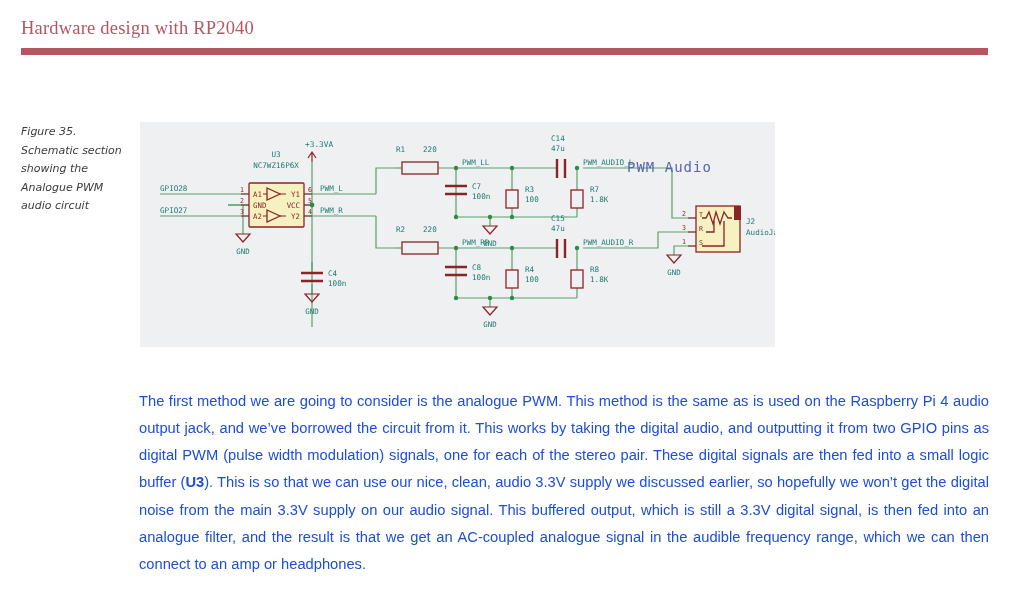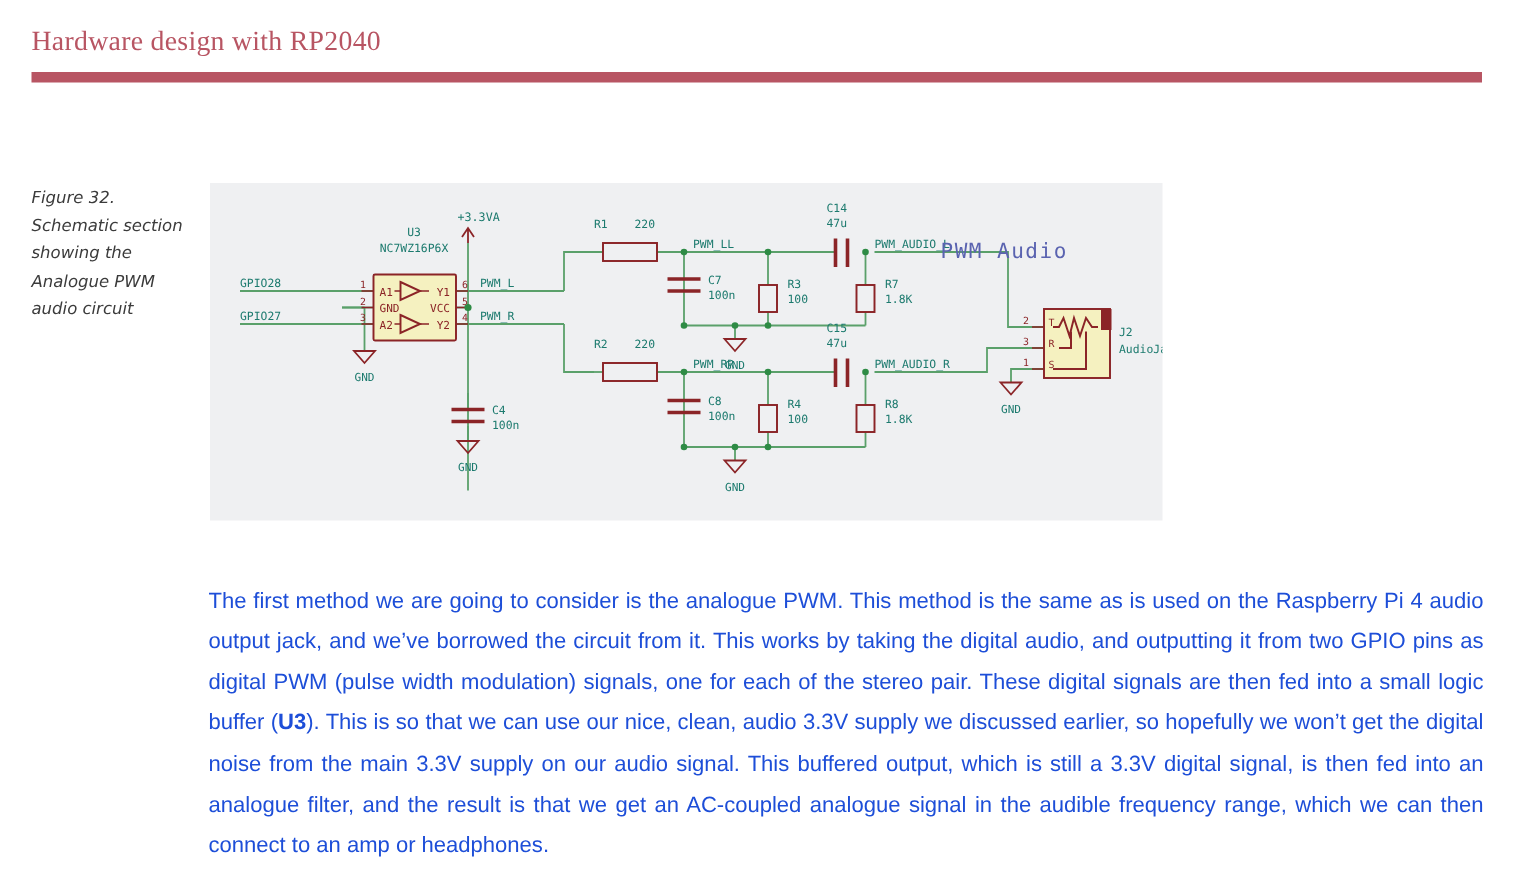--- a/index.html
+++ b/index.html
@@ -98,21 +98,21 @@
   #body-text b { font-weight: bold; }
 </style>
 </head>
 <body>
 
 <div id="page">
 
   <div id="doc-title">Hardware design with RP2040</div>
   <div id="title-rule"></div>
 
-  <div id="figure-caption">Figure 32. Schematic section showing the Analogue PWM audio circuit</div>
+  <div id="figure-caption">Figure 35. Schematic section showing the Analogue PWM audio circuit</div>
 
   <div id="schematic-panel">
     <svg id="schematic-svg" viewBox="0 0 635 225" xmlns="http://www.w3.org/2000/svg">
 
       <g>
 
         <path class="wire" d="M20,72 L109,72"></path>
 
         <path class="wire" d="M20,94 L109,94"></path>
 

